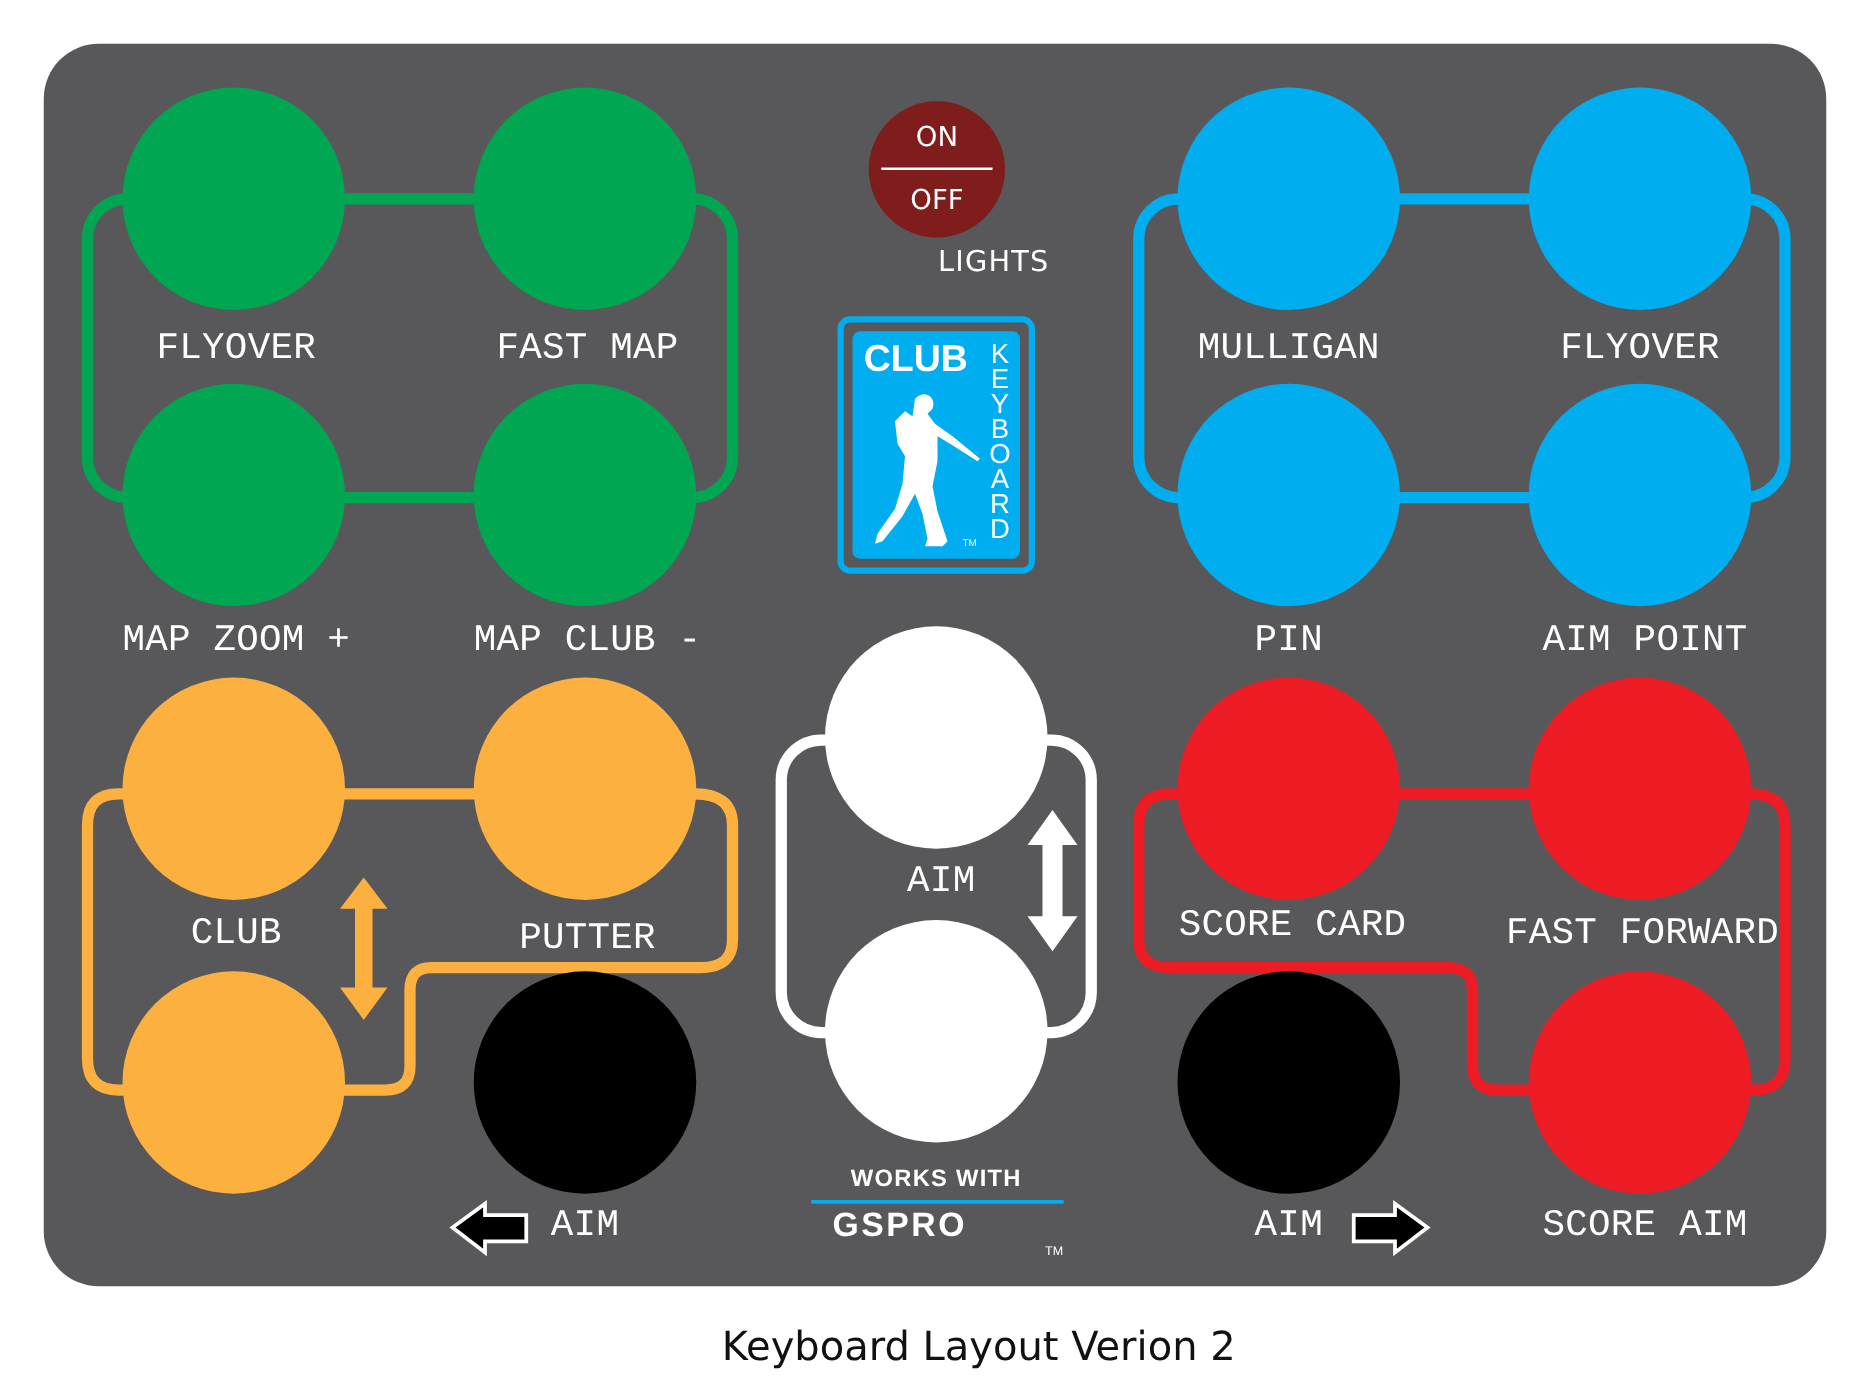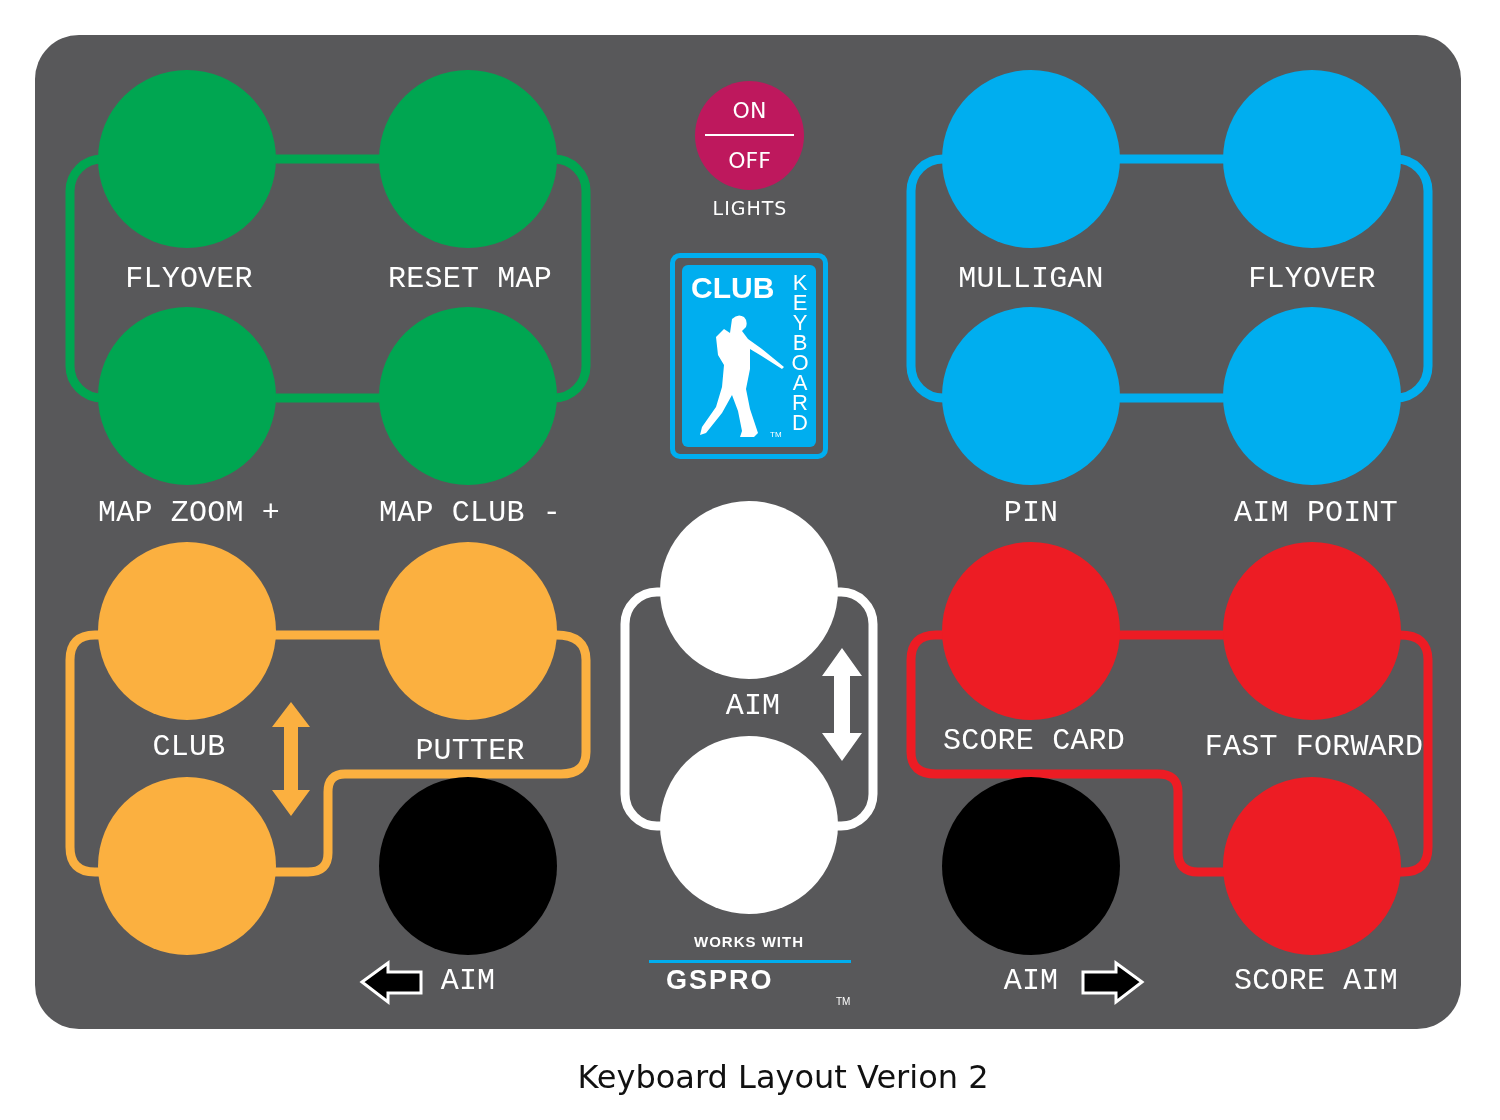--- a/index.html
+++ b/index.html
@@ -2,31 +2,31 @@
 <html><head>
 <meta charset="utf-8">
 <style>
   html, body { margin:0; padding:0; background:#ffffff; }
   body { width:1500px; height:1120px; position:relative; overflow:hidden; font-family:"Liberation Sans", "DejaVu Sans", sans-serif; }
   .panel { position:absolute; left:35px; top:35px; width:1426px; height:994px; background:#58585a; border-radius:44px; }
   svg.layer { position:absolute; left:0; top:0; width:1500px; height:1120px; }
   .lbl { position:absolute; color:#ffffff; font-size:30px; white-space:nowrap; transform:translateX(-50%); letter-spacing:0.2px; font-family:Liberation Mono, monospace; font-weight:300; }
   .key { position:absolute; border-radius:50%; cursor:pointer; }
   .caption { position:absolute; left:0; width:1566px; top:1058px; text-align:center; font-size:32px; color:#111; font-family:"DejaVu Sans", sans-serif; }
-  .lights-btn { position:absolute; left:695px; top:81px; width:109px; height:109px; border-radius:50%; background:#be185d; cursor:pointer; }
+  .lights-btn { position:absolute; left:695px; top:81px; width:109px; height:109px; border-radius:50%; background:#7f1d1d; cursor:pointer; }
   .lights-on, .lights-off { position:absolute; left:0; width:109px; text-align:center; color:#fff; font-size:22px; font-family:"DejaVu Sans", sans-serif; }
   .lights-on { top:17px; } .lights-off { top:67px; }
   .lights-divider { position:absolute; left:10px; top:53px; width:89px; height:2px; background:#fff; }
-  .lights-lbl { position:absolute; left:750px; top:197px; transform:translateX(-50%); color:#fff; font-size:19px; letter-spacing:1px; font-family:"DejaVu Sans", sans-serif; }
+  .lights-lbl { position:absolute; left:795px; top:197px; transform:translateX(-50%); color:#fff; font-size:23px; letter-spacing:1px; font-family:"DejaVu Sans", sans-serif; }
   .logo { position:absolute; left:670px; top:253px; width:158px; height:206px; border:5px solid #00aeef; border-radius:10px; box-sizing:border-box; background:#58585a; }
   .logo-inner { position:absolute; left:7px; top:7px; right:7px; bottom:7px; background:#00aeef; border-radius:6px; overflow:hidden; }
   .logo-club { position:absolute; left:9px; top:6px; color:#fff; font-size:30px; font-weight:bold; font-family:"Liberation Sans", sans-serif; }
   .logo-kb { position:absolute; right:6px; top:8px; width:20px; color:#fff; font-size:22px; line-height:20px; text-align:center; font-family:"Liberation Sans", sans-serif; }
   .logo-tm { position:absolute; left:88px; bottom:8px; color:#fff; font-size:8px; }
-  .gs-works { position:absolute; left:749px; top:933px; transform:translateX(-50%); color:#fff; font-size:15px; font-weight:bold; letter-spacing:1px; font-family:"Liberation Sans", sans-serif; }
+  .gs-works { position:absolute; left:749px; top:933px; transform:translateX(-50%); color:#fff; font-size:19px; font-weight:bold; letter-spacing:1px; font-family:"Liberation Sans", sans-serif; }
   .gs-line { position:absolute; left:649px; top:960px; width:202px; height:3px; background:#00aeef; }
   .gs-pro { position:absolute; left:666px; top:965px; color:#fff; font-size:27px; font-weight:bold; letter-spacing:2px; font-family:"Liberation Sans", sans-serif; }
   .gs-tm { position:absolute; left:836px; top:996px; color:#fff; font-size:10px; }
 </style>
 </head>
 <body>
 
 <div class="panel"></div>
 
 <svg class="layer" viewBox="0 0 1500 1120">
@@ -48,21 +48,21 @@
   <path d="M362 982 L388 963 L388 972 L421 972 L421 993 L388 993 L388 1002 Z" fill="#000" stroke="#fff" stroke-width="3"></path>
 
   <path d="M1142 982 L1116 963 L1116 972 L1083 972 L1083 993 L1116 993 L1116 1002 Z" fill="#000" stroke="#fff" stroke-width="3"></path>
 </svg>
 
 <div class="key" style="left:98px;top:70px;width:178px;height:178px;background:#00a651;"></div>
 <div class="key" style="left:379px;top:70px;width:178px;height:178px;background:#00a651;"></div>
 <div class="key" style="left:98px;top:307px;width:178px;height:178px;background:#00a651;"></div>
 <div class="key" style="left:379px;top:307px;width:178px;height:178px;background:#00a651;"></div>
 <div class="lbl" style="left:189px;top:262px;">FLYOVER</div>
-<div class="lbl" style="left:470px;top:262px;">RESET MAP</div>
+<div class="lbl" style="left:470px;top:262px;">FAST MAP</div>
 <div class="lbl" style="left:189px;top:496px;">MAP ZOOM +</div>
 <div class="lbl" style="left:470px;top:496px;">MAP CLUB -</div>
 
 <div class="key" style="left:942px;top:70px;width:178px;height:178px;background:#00aeef;"></div>
 <div class="key" style="left:1223px;top:70px;width:178px;height:178px;background:#00aeef;"></div>
 <div class="key" style="left:942px;top:307px;width:178px;height:178px;background:#00aeef;"></div>
 <div class="key" style="left:1223px;top:307px;width:178px;height:178px;background:#00aeef;"></div>
 <div class="lbl" style="left:1031px;top:262px;">MULLIGAN</div>
 <div class="lbl" style="left:1312px;top:262px;">FLYOVER</div>
 <div class="lbl" style="left:1031px;top:496px;">PIN</div>

